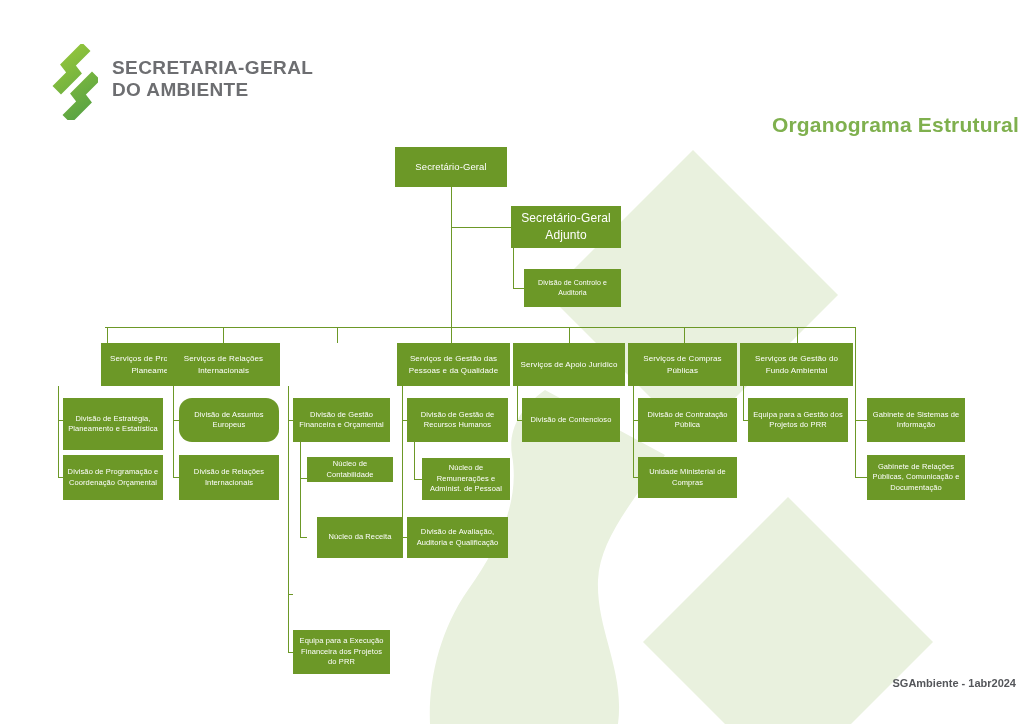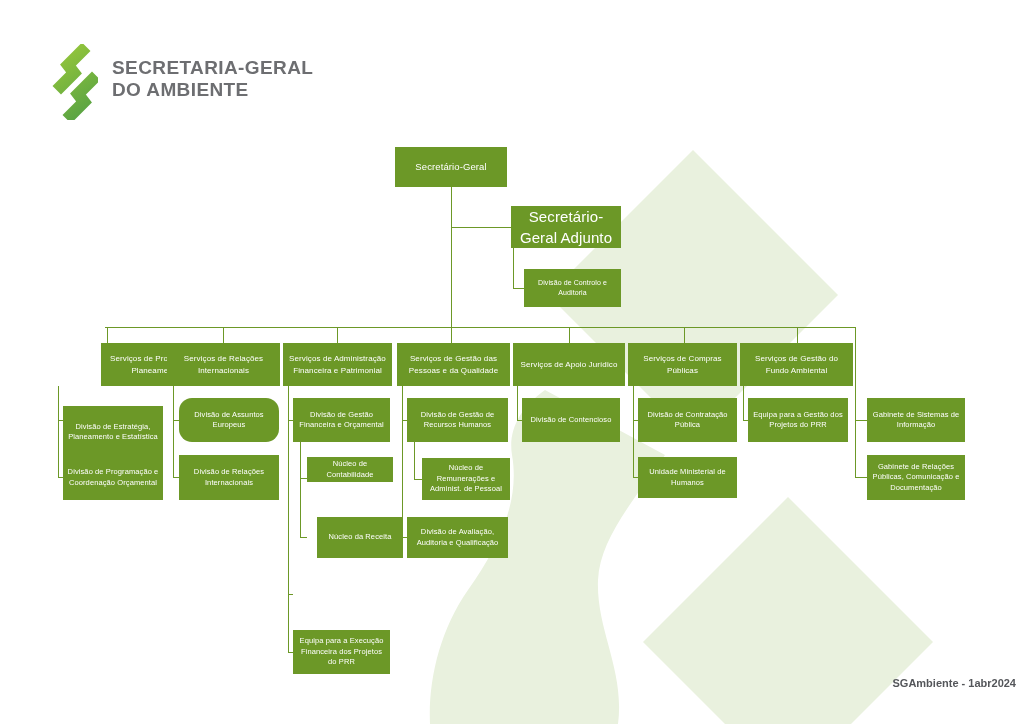--- a/index.html
+++ b/index.html
@@ -18,21 +18,21 @@
   .watermark{position:absolute;left:0;top:0;z-index:0;}
   .connectors{position:absolute;left:0;top:0;z-index:1;}
   .connectors line{stroke:var(--connector);stroke-width:1;}
   .box{
     position:absolute;z-index:2;background:var(--box-green);color:#fff;
     display:flex;align-items:center;justify-content:center;text-align:center;
     box-sizing:border-box;padding:2px 4px;line-height:1.4;font-size:7.5px;
     letter-spacing:0.1px;
   }
   .box.root{font-size:9.5px;}
-  .box.deputy{font-size:15px;}
+  .box.deputy{font-size:12px;}
   .box.dept{font-size:8px;}
   .box.tiny{font-size:7px;}
   .brand{position:absolute;left:44px;top:44px;z-index:2;display:flex;align-items:flex-start;}
   .wordmark{margin-left:14px;margin-top:13px;color:var(--wordmark-gray);
     font-size:19px;font-weight:700;line-height:1.18;letter-spacing:0.4px;}
   .page-title{
     position:absolute;right:46px;top:113px;z-index:2;color:var(--title-green);
     font-size:21px;font-weight:600;letter-spacing:0.2px;
   }
   .footer{
@@ -63,20 +63,21 @@
       </defs>
       <path d="M 38 7 L 24 21 L 30 29 L 17 42" fill="none" stroke="url(#logoGrad)" stroke-width="12" stroke-linecap="square" stroke-linejoin="miter"></path>
       <path d="M 48 36 L 34 50 L 40 58 L 27 71" fill="none" stroke="url(#logoGrad)" stroke-width="12" stroke-linecap="square" stroke-linejoin="miter"></path>
     </svg>
     <div class="wordmark">
       <div>SECRETARIA-GERAL</div>
       <div>DO AMBIENTE</div>
     </div>
   </div>
 
+  <div class="page-title">Organograma Estrutural</div>
 
   <svg class="connectors" width="1024" height="724" viewBox="0 0 1024 724" shape-rendering="crispEdges" aria-hidden="true">
 
     <line x1="451" y1="187" x2="451" y2="343"></line>
 
     <line x1="451" y1="227" x2="511" y2="227"></line>
 
     <line x1="513" y1="248" x2="513" y2="288"></line>
     <line x1="513" y1="288" x2="524" y2="288"></line>
 
@@ -125,45 +126,44 @@
     <line x1="743" y1="386" x2="743" y2="420"></line>
     <line x1="743" y1="420" x2="748" y2="420"></line>
   </svg>
 
   <div class="box root" style="left:395px;top:147px;width:112px;height:40px;">Secretário-Geral</div>
   <div class="box deputy" style="left:511px;top:206px;width:110px;height:42px;">Secretário-Geral Adjunto</div>
   <div class="box tiny" style="left:524px;top:269px;width:97px;height:38px;">Divisão de Controlo e Auditoria</div>
 
   <div class="box dept" style="left:53px;top:343px;width:109px;height:43px;margin-left:48px;">Serviços de Prospetiva e Planeamento</div>
   <div class="box dept" style="left:167px;top:343px;width:113px;height:43px;text-align:center;">Serviços de Relações Internacionais</div>
-  <div class="box dept" style="left:283px;top:343px;width:109px;height:43px;">Serviços de Administração Financeira e Patrimonial</div>
   <div class="box dept" style="left:397px;top:343px;width:113px;height:43px;">Serviços de Gestão das Pessoas e da Qualidade</div>
   <div class="box dept" style="left:513px;top:343px;width:112px;height:43px;">Serviços de Apoio Jurídico</div>
   <div class="box dept" style="left:628px;top:343px;width:109px;height:43px;">Serviços de Compras Públicas</div>
   <div class="box dept" style="left:740px;top:343px;width:113px;height:43px;">Serviços de Gestão do Fundo Ambiental</div>
 
-  <div class="box" style="left:63px;top:398px;width:100px;height:52px;margin-top:8px;">Divisão de Estratégia, Planeamento e Estatística</div>
+  <div class="box" style="left:63px;top:398px;width:100px;height:52px;">Divisão de Estratégia, Planeamento e Estatística</div>
   <div class="box" style="left:63px;top:455px;width:100px;height:45px;">Divisão de Programação e Coordenação Orçamental</div>
 
   <div class="box" style="left:179px;top:398px;width:100px;height:44px;border-radius:13px;">Divisão de Assuntos Europeus</div>
   <div class="box" style="left:179px;top:455px;width:100px;height:45px;">Divisão de Relações Internacionais</div>
 
   <div class="box" style="left:293px;top:398px;width:97px;height:44px;">Divisão de Gestão Financeira e Orçamental</div>
   <div class="box" style="left:307px;top:457px;width:86px;height:25px;">Núcleo de Contabilidade</div>
   <div class="box" style="left:317px;top:517px;width:86px;height:41px;">Núcleo da Receita</div>
   <div class="box" style="left:293px;top:630px;width:97px;height:44px;">Equipa para a Execução Financeira dos Projetos do PRR</div>
 
   <div class="box" style="left:407px;top:398px;width:101px;height:44px;">Divisão de Gestão de Recursos Humanos</div>
   <div class="box" style="left:422px;top:458px;width:88px;height:42px;">Núcleo de Remunerações e Administ. de Pessoal</div>
   <div class="box" style="left:407px;top:517px;width:101px;height:41px;">Divisão de Avaliação, Auditoria e Qualificação</div>
 
   <div class="box" style="left:522px;top:398px;width:98px;height:44px;">Divisão de Contencioso</div>
 
   <div class="box" style="left:638px;top:398px;width:99px;height:44px;">Divisão de Contratação Pública</div>
-  <div class="box" style="left:638px;top:457px;width:99px;height:41px;">Unidade Ministerial de Humanos</div>
+  <div class="box" style="left:638px;top:457px;width:99px;height:41px;">Unidade Ministerial de Compras</div>
 
   <div class="box" style="left:748px;top:398px;width:100px;height:44px;">Equipa para a Gestão dos Projetos do PRR</div>
 
   <div class="box" style="left:867px;top:398px;width:98px;height:44px;">Gabinete de Sistemas de Informação</div>
   <div class="box" style="left:867px;top:455px;width:98px;height:45px;">Gabinete de Relações Públicas, Comunicação e Documentação</div>
 
   <div class="footer">SGAmbiente - 1abr2024</div>
 
 </div>
 

